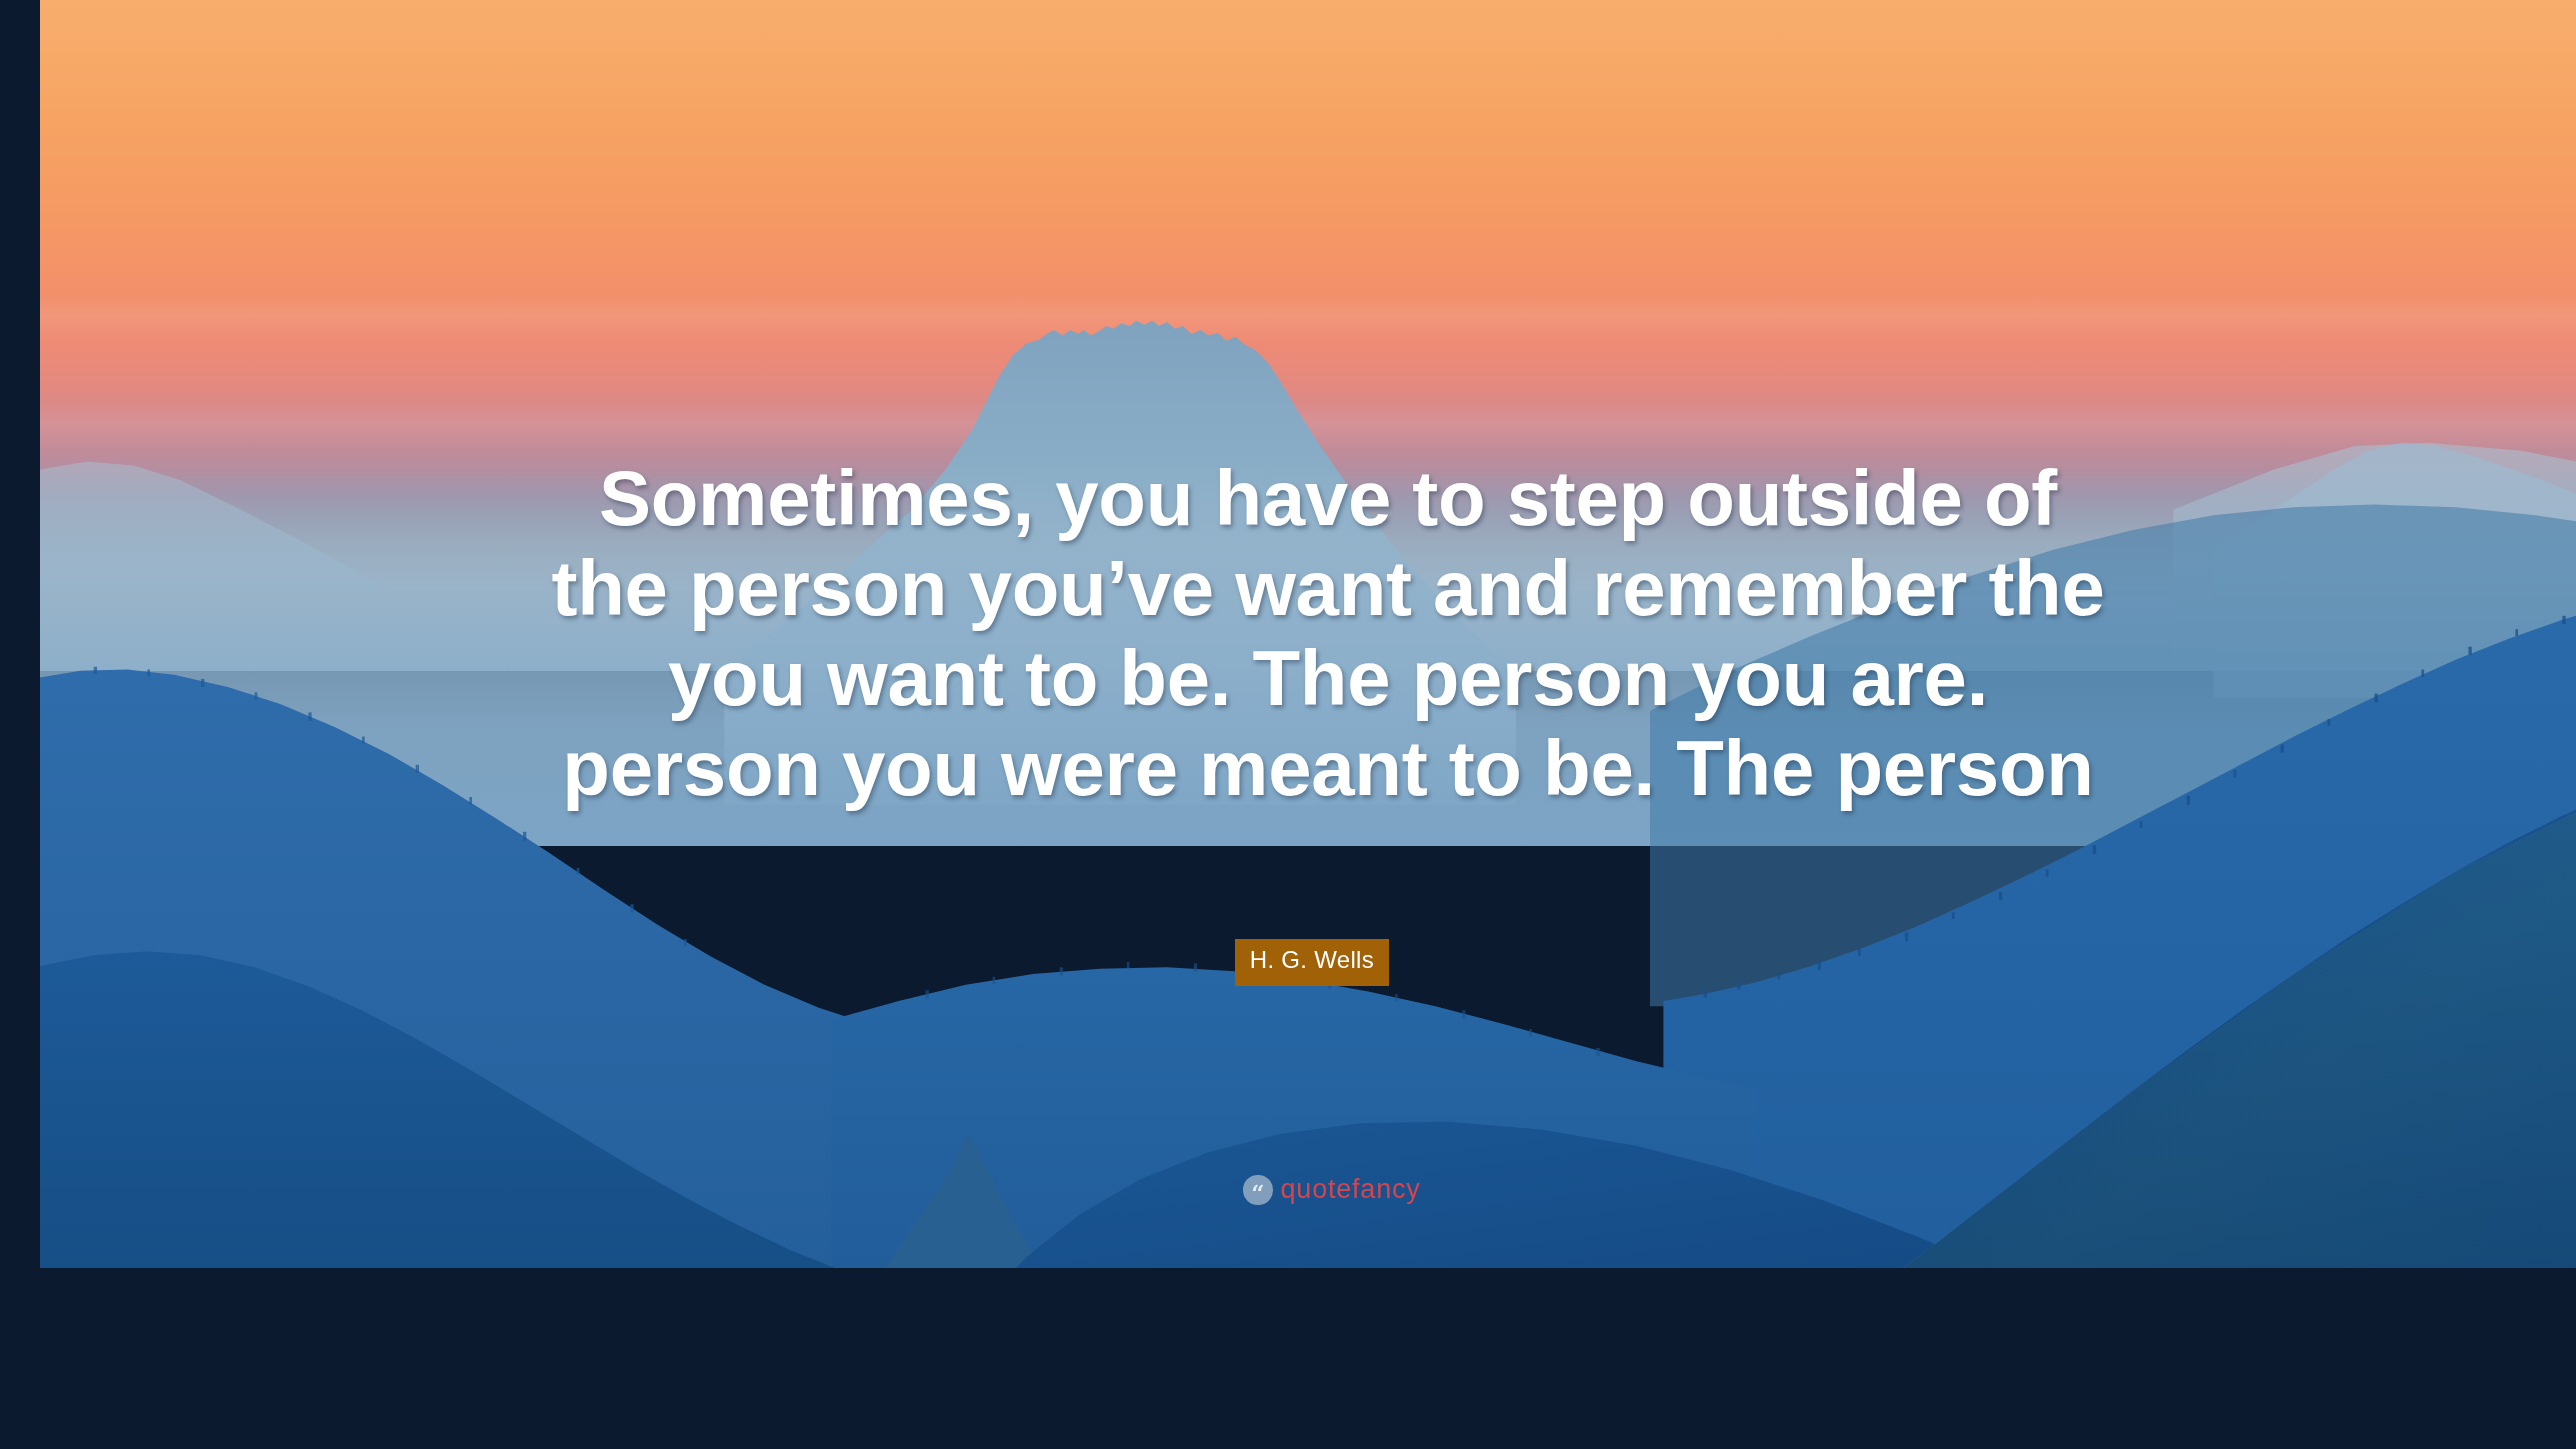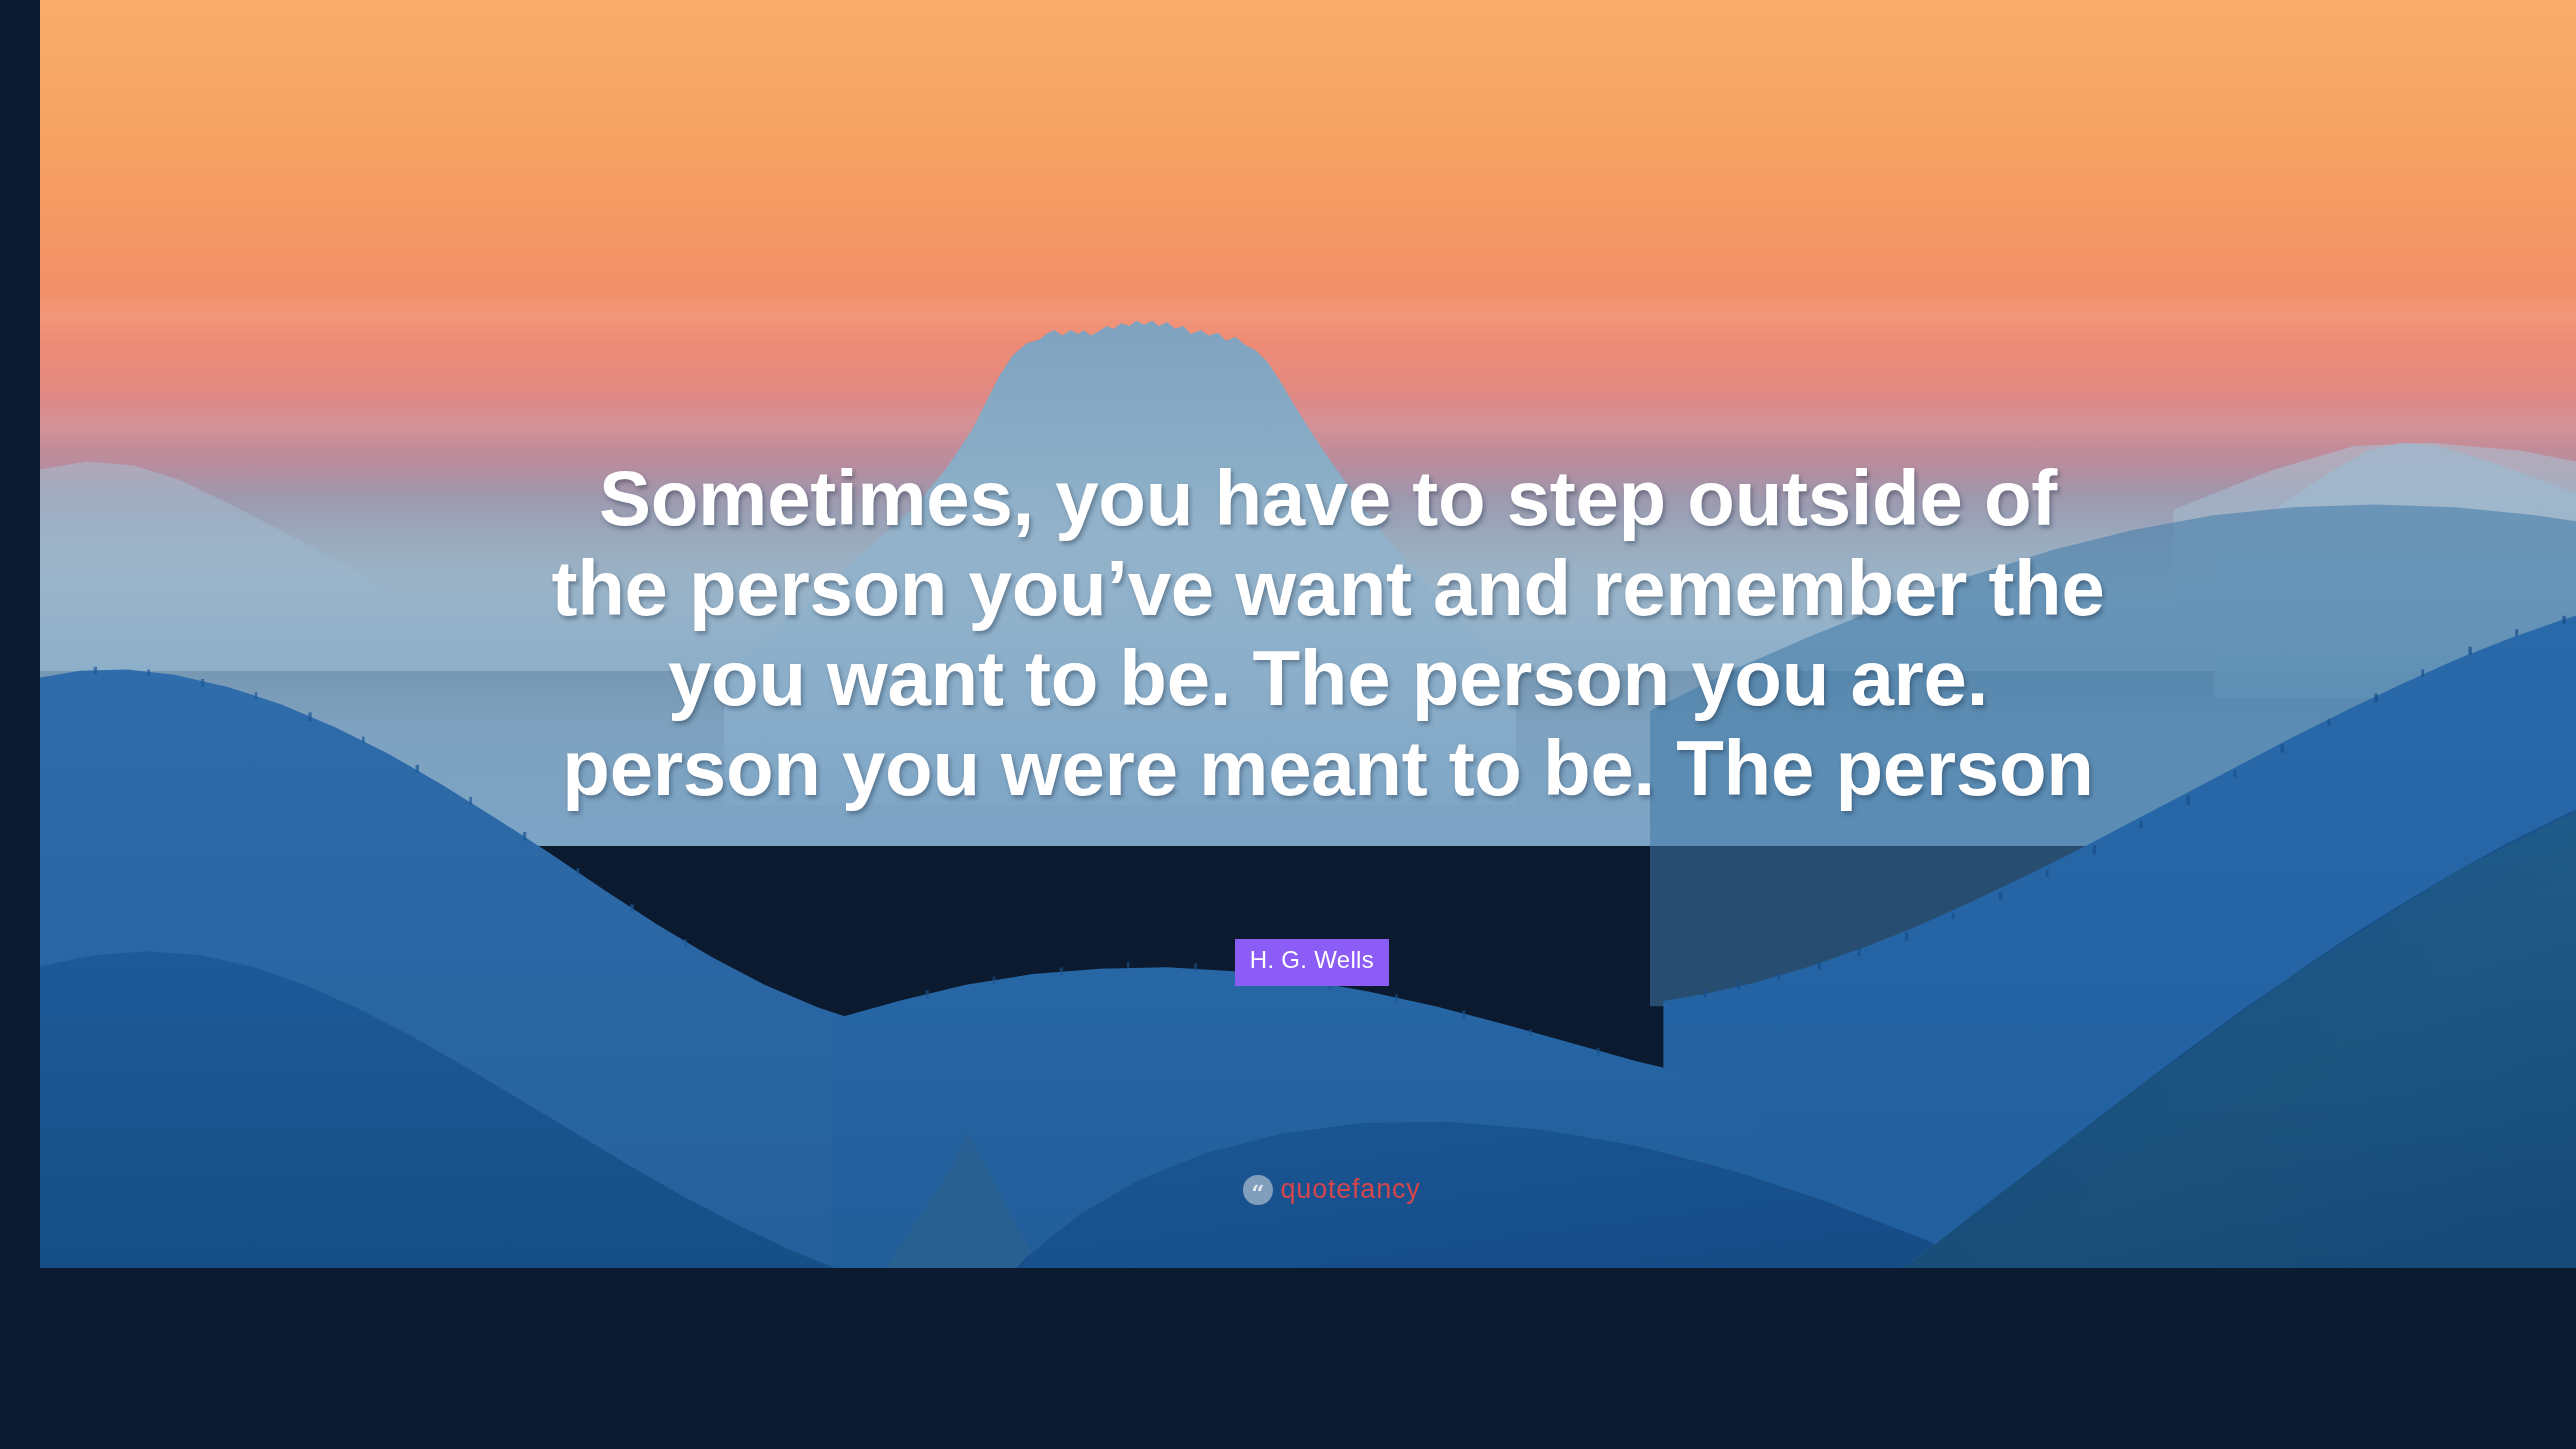--- a/index.html
+++ b/index.html
@@ -89,21 +89,21 @@
     text-shadow: 2px 2.7px 4.7px rgba(20,40,60,0.38);
     white-space: nowrap;
   }
 
   
   .author-badge {
     position: absolute;
     left: 1195px;
     top: 939px;
     padding: 6px 14.8px 8.7px 14.8px;
-    background: #8b5cf6;
+    background: #a16207;
     color: #ffffff;
     font-size: 24px;
     font-weight: normal;
     letter-spacing: 0.3px;
     line-height: 29.5px;
     box-sizing: border-box;
     height: 47px;
     white-space: nowrap;
   }
 

